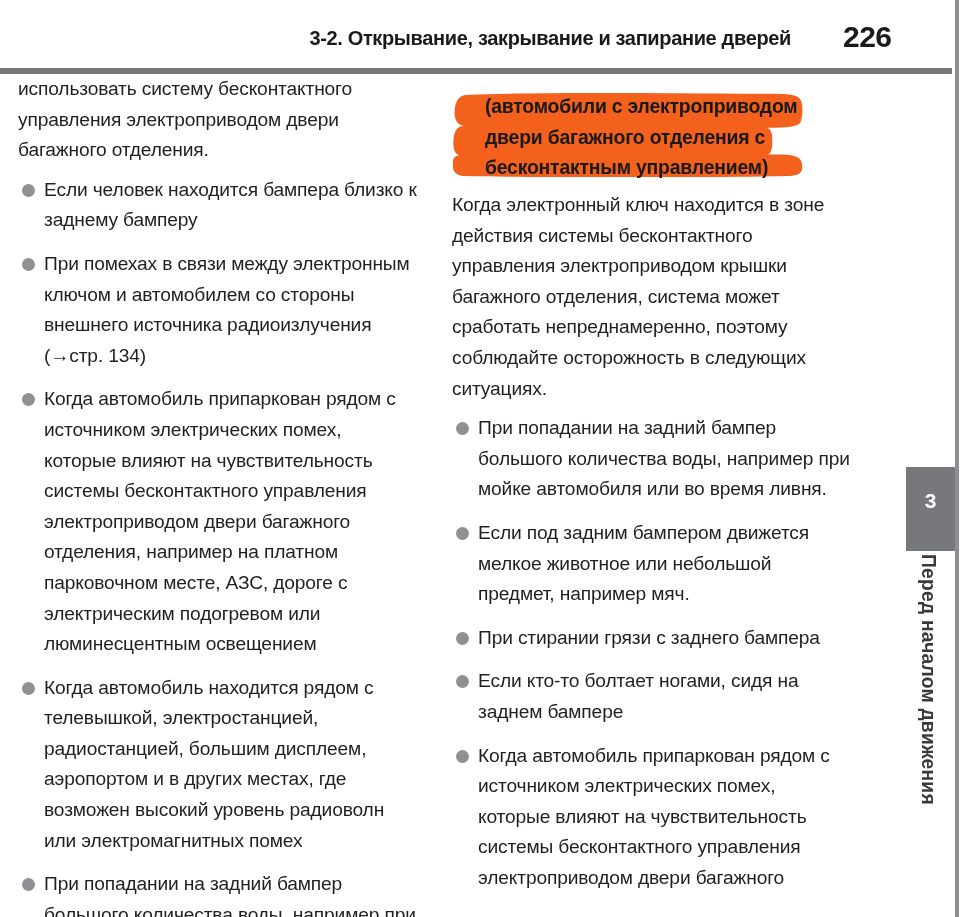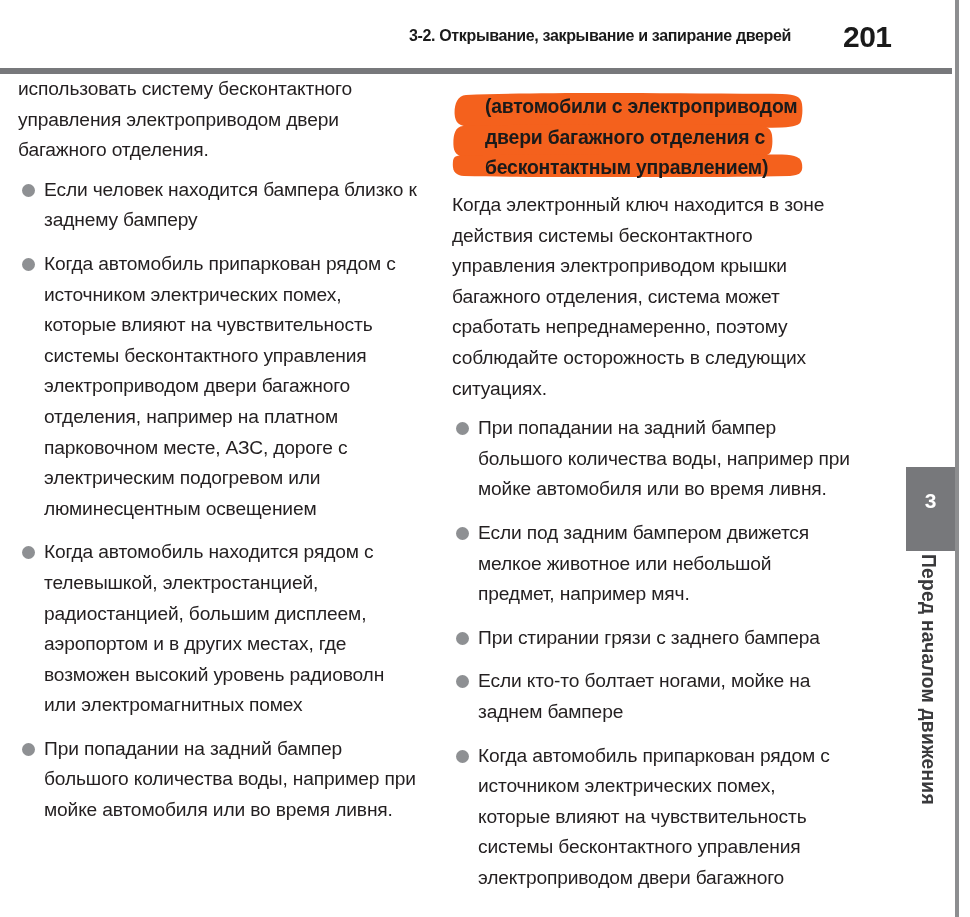--- a/index.html
+++ b/index.html
@@ -24,21 +24,21 @@
     left: 0;
     top: 0;
     width: 970px;
     height: 70px;
     box-sizing: border-box;
   }
   .header-title {
     position: absolute;
     right: 179px;
     top: 27px;
-    font-size: 16px;
+    font-size: 20px;
     font-weight: bold;
     letter-spacing: -0.35px;
     white-space: nowrap;
     color: #1a1a1a;
   }
   .page-number {
     position: absolute;
     left: 843px;
     top: 20px;
     font-size: 30px;
@@ -181,31 +181,34 @@
     white-space: nowrap;
     transform: rotate(90deg);
     transform-origin: 24px 12px;
   }
 </style>
 </head>
 <body>
 
 <div class="page-header">
   <div class="header-title">3-2. Открывание, закрывание и запирание дверей</div>
-  <div class="page-number">201</div>
+  <div class="page-number">226</div>
   <div class="header-rule"></div>
 </div>
 
 <div class="content">
 
   <div class="col col-left">
     <p class="para">использовать систему бесконтактного управления электроприводом двери багажного отделения.</p>
     <ul class="bullets">
       <li>
         <span class="dot"></span><span>Если человек находится бампера близко к заднему бамперу</span>
+      </li>
+      <li>
+        <span class="dot"></span><span>При помехах в связи между электронным ключом и автомобилем со стороны внешнего источника радиоизлучения (→стр. 134)</span>
       </li>
       <li>
         <span class="dot"></span><span>Когда автомобиль припаркован рядом с источником электрических помех, которые влияют на чувствительность системы бесконтактного управления электроприводом двери багажного отделения, например на платном парковочном месте, АЗС, дороге с электрическим подогревом или люминесцентным освещением</span>
       </li>
       <li>
         <span class="dot"></span><span>Когда автомобиль находится рядом с телевышкой, электростанцией, радиостанцией, большим дисплеем, аэропортом и в других местах, где возможен высокий уровень радиоволн или электромагнитных помех</span>
       </li>
       <li>
         <span class="dot"></span><span>При попадании на задний бампер большого количества воды, например при мойке автомобиля или во время ливня.</span>
       </li>
@@ -230,21 +233,21 @@
       <li>
         <span class="dot"></span><span>При попадании на задний бампер большого количества воды, например при мойке автомобиля или во время ливня.</span>
       </li>
       <li>
         <span class="dot"></span><span>Если под задним бампером движется мелкое животное или небольшой предмет, например мяч.</span>
       </li>
       <li>
         <span class="dot"></span><span>При стирании грязи с заднего бампера</span>
       </li>
       <li>
-        <span class="dot"></span><span>Если кто-то болтает ногами, мойке на заднем бампере</span>
+        <span class="dot"></span><span>Если кто-то болтает ногами, сидя на заднем бампере</span>
       </li>
       <li>
         <span class="dot"></span><span>Когда автомобиль припаркован рядом с источником электрических помех, которые влияют на чувствительность системы бесконтактного управления электроприводом двери багажного</span>
       </li>
     </ul>
   </div>
 </div>
 
 <div class="side-tab">
   <div class="side-tab-num">3</div>

